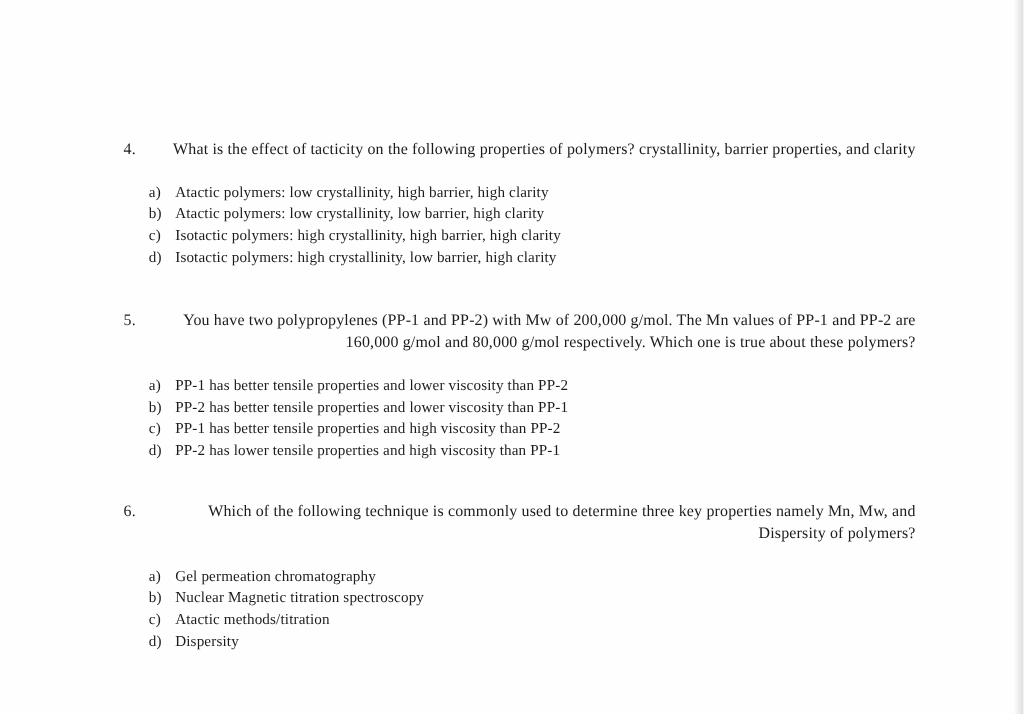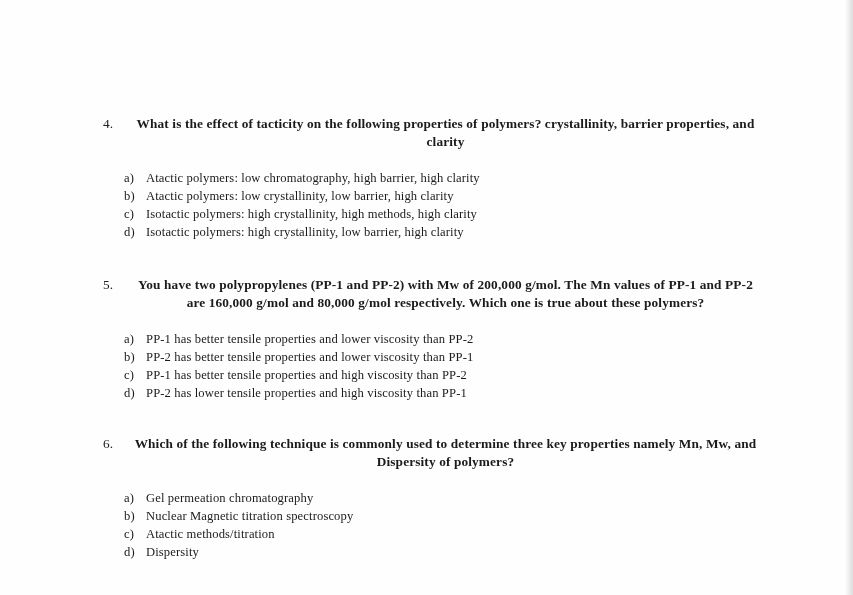--- a/index.html
+++ b/index.html
@@ -56,22 +56,21 @@
     line-height: 18px;
     letter-spacing: 0.01em;
   }
   .stem-number {
     flex: 0 0 auto;
     width: 25px;
     text-align: left;
   }
   .stem-text {
     flex: 1 1 auto;
-    text-align: center;
-    font-weight: bold;
+    text-align: right;
   }
 
   
   .options {
     margin-top: 18px;
     padding-left: 21px;
   }
   .option-row {
     display: flex;
     align-items: flex-start;
@@ -101,29 +100,29 @@
   <div id="content">
 
     <div class="question-block">
       <div class="stem">
         <span class="stem-number">4.</span>
         <span class="stem-text">What is the effect of tacticity on the following properties of polymers? crystallinity, barrier properties, and clarity</span>
       </div>
       <div class="options">
         <div class="option-row">
           <span class="option-marker">a)</span>
-          <span class="option-text">Atactic polymers: low chromatography, high barrier, high clarity</span>
+          <span class="option-text">Atactic polymers: low crystallinity, high barrier, high clarity</span>
         </div>
         <div class="option-row">
           <span class="option-marker">b)</span>
           <span class="option-text">Atactic polymers: low crystallinity, low barrier, high clarity</span>
         </div>
         <div class="option-row">
           <span class="option-marker">c)</span>
-          <span class="option-text">Isotactic polymers: high crystallinity, high methods, high clarity</span>
+          <span class="option-text">Isotactic polymers: high crystallinity, high barrier, high clarity</span>
         </div>
         <div class="option-row">
           <span class="option-marker">d)</span>
           <span class="option-text">Isotactic polymers: high crystallinity, low barrier, high clarity</span>
         </div>
       </div>
     </div>
 
     <div class="gap-q4"></div>
 

